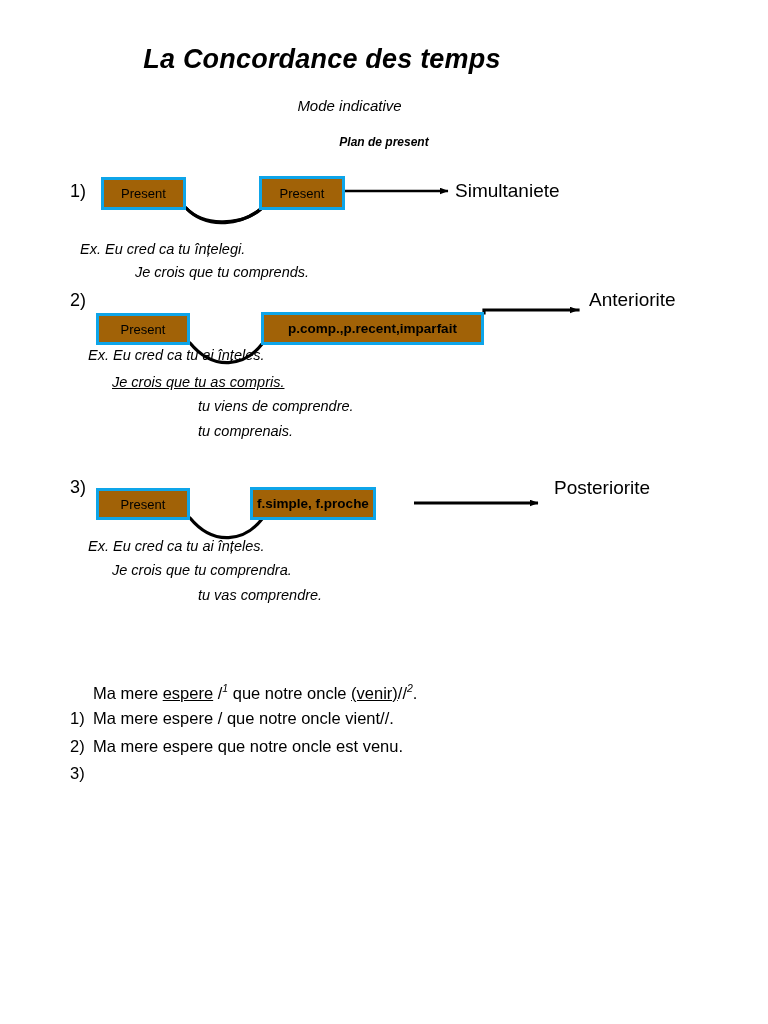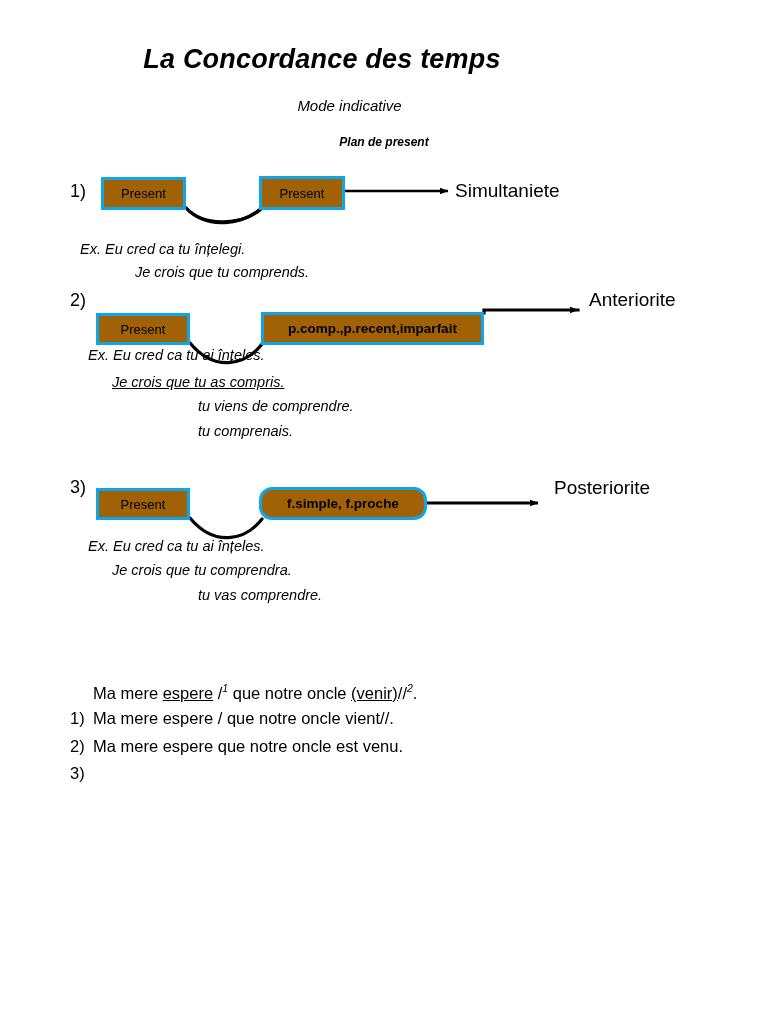--- a/index.html
+++ b/index.html
@@ -156,21 +156,21 @@
   <div class="tense-box" style="left:96px; top:313px; width:94px; height:32px;">Present</div>
   <div class="tense-box bold-label" style="left:261px; top:312px; width:223px; height:33px;">p.comp.,p.recent,imparfait</div>
   <div class="result-label" style="left:589px; top:290px;">Anteriorite</div>
   <div class="example-line" style="left:88px; top:348px;">Ex. Eu cred ca tu ai înțeles.</div>
   <div class="example-line" style="left:112px; top:375px;text-decoration:underline;">Je crois que tu as compris.</div>
   <div class="example-line" style="left:198px; top:399px;">tu viens de comprendre.</div>
   <div class="example-line" style="left:198px; top:424px;">tu comprenais.</div>
 
   <div class="row-number" style="left:70px; top:478px;">3)</div>
   <div class="tense-box" style="left:96px; top:488px; width:94px; height:32px;">Present</div>
-  <div class="tense-box bold-label" style="left:259px; top:487px; width:168px; height:33px;border-radius:13px;">f.simple, f.proche</div>
+  <div class="tense-box bold-label" style="left:250px; top:487px; width:126px; height:33px;">f.simple, f.proche</div>
   <div class="result-label" style="left:554px; top:478px;">Posteriorite</div>
   <div class="example-line" style="left:88px; top:539px;">Ex. Eu cred ca tu ai înțeles.</div>
   <div class="example-line" style="left:112px; top:563px;">Je crois que tu comprendra.</div>
   <div class="example-line" style="left:198px; top:588px;">tu vas comprendre.</div>
 
   <div class="exercise-line" style="left:93px; top:683px;">
     <span>Ma mere </span><span class="u">espere</span><span> /</span><sup>1</sup><span> que notre oncle </span><span class="u">(venir)</span><span>//</span><sup>2</sup><span>.</span>
   </div>
 
   <div class="ex-marker" style="left:70px; top:710px;">1)</div>

